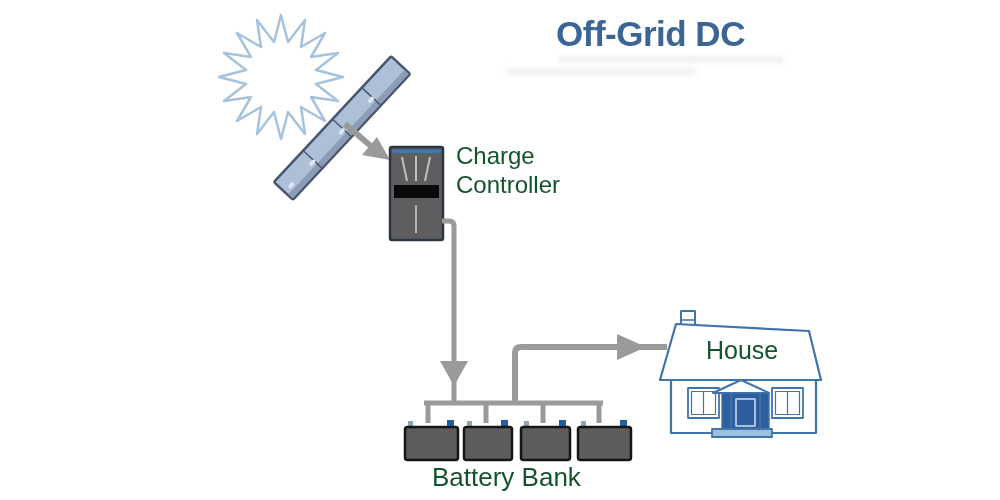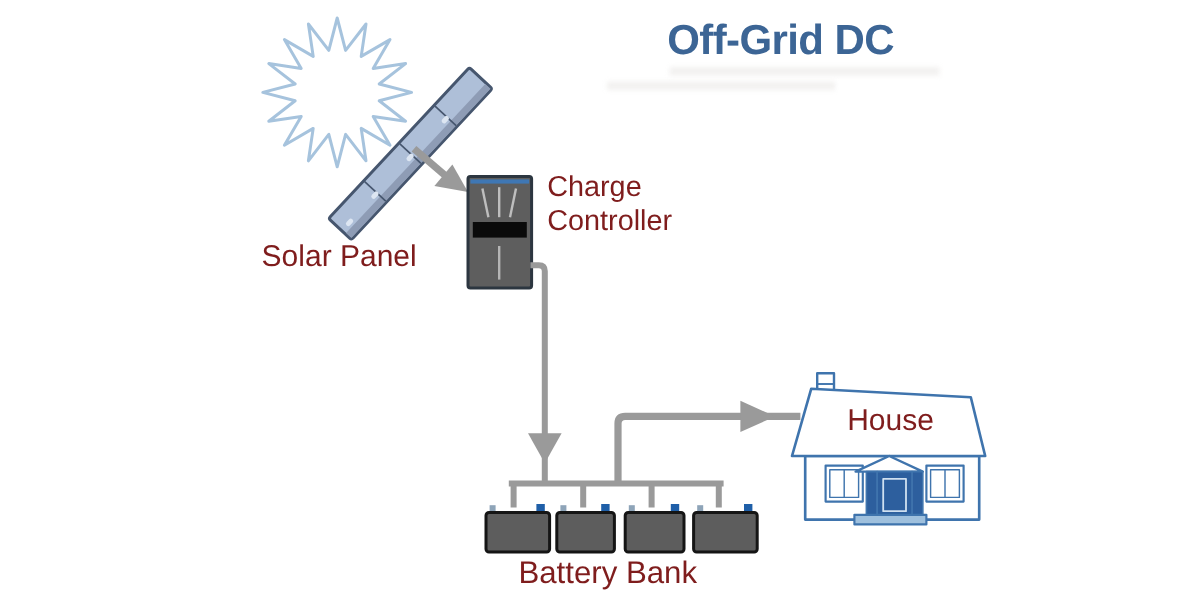--- a/index.html
+++ b/index.html
@@ -1,20 +1,20 @@
 <!DOCTYPE html>
 <html><head>
 <meta charset="utf-8">
 <style>
   html,body{margin:0;padding:0;background:#fff;}
   .stage{
     position:relative;width:1000px;height:500px;background:#ffffff;
     font-family:"Liberation Sans", sans-serif;overflow:hidden;
   }
-  .label{position:absolute;color:#7f1d1d;white-space:nowrap;}
+  .label{position:absolute;color:#14532d;white-space:nowrap;}
   .title{
     left:556px;top:14px;font-size:35px;font-weight:bold;color:#3c6595;
     letter-spacing:-0.5px;
   }
   .solar-panel-label{left:218px;top:200px;font-size:25px;}
   .charge-controller-label{
     left:456px;top:141px;font-size:24px;line-height:29px;
     width:130px;white-space:normal;
   }
   .battery-bank-label{left:432px;top:462px;font-size:26px;}
@@ -137,21 +137,20 @@
         <rect x="731" y="393" width="29" height="37" fill="#2d5f9e" stroke-width="1.4"></rect>
         <rect x="736" y="399" width="19" height="27" fill="#2d5f9e" stroke="#cfe0f0" stroke-width="1.5"></rect>
       </g>
 
       <rect x="712" y="429" width="60" height="8" fill="#9fc0dd" stroke-width="1.8"></rect>
     </g>
   </svg>
 
   <div class="label title">Off-Grid DC</div>
 
-  <div class="label solar-panel-label">Solar Panel</div>
 
   <div class="label charge-controller-label">Charge Controller</div>
 
   <div class="label house-label">House</div>
 
   <div class="label battery-bank-label">Battery Bank</div>
 
 </div>
 
 </body></html>

